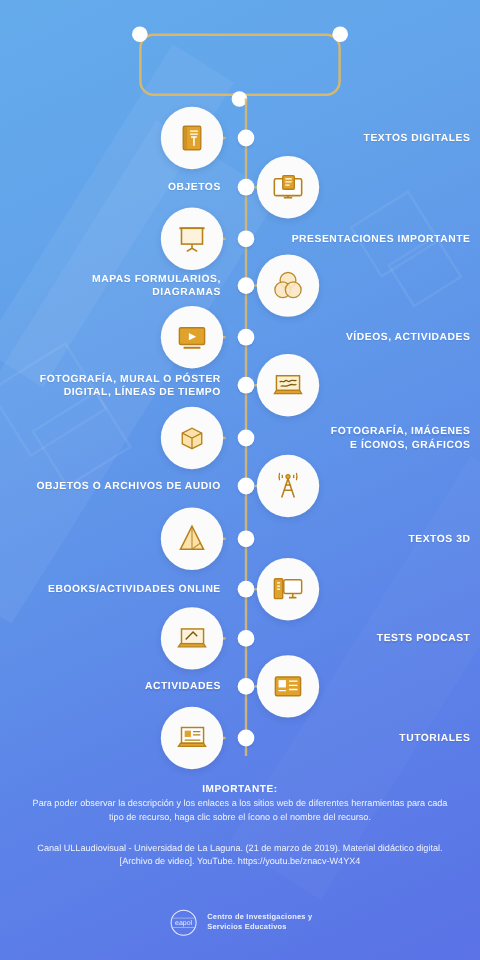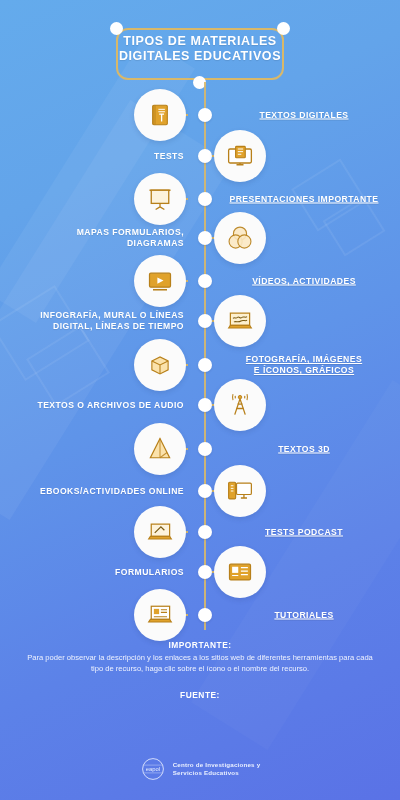--- a/index.html
+++ b/index.html
@@ -67,30 +67,30 @@
   .bubble.big{width:52px;height:52px;top:-26px;}
   .bubble.left{left:134px;}
   .bubble.right{left:214px;}
 
   .label{
     position:absolute;color:#ffffff;font-weight:bold;
     font-size:8.6px;line-height:11px;letter-spacing:.45px;
     text-shadow:0 1px 1px rgba(0,0,0,.10);
     white-space:pre-line;
   }
-  .label.to-right{left:216px;width:176px;text-align:center;transform:translateY(-50%);top:0;text-decoration:underline;}
+  .label.to-right{left:216px;width:176px;text-align:right;transform:translateY(-50%);top:0;}
   .label.to-left{right:216px;width:176px;text-align:right;transform:translateY(-50%);top:0;}
 
   .ico{display:block;}
 
   
   #footer{position:absolute;left:0;top:640px;width:400px;}
   .f-head{
     text-align:center;color:#ffffff;font-weight:bold;font-size:8.4px;
-    letter-spacing:.5px;margin-bottom:3px;
+    letter-spacing:.5px;margin-bottom:3px;margin-top:12px;
   }
   .f-body{
     text-align:center;color:#eef2ff;font-size:7.6px;line-height:10.5px;
     padding:0 25px;
   }
   .f-gap{height:16px;}
   #brand{
     position:absolute;left:0;top:756px;width:400px;
     display:flex;align-items:center;justify-content:center;gap:7px;
   }
@@ -111,22 +111,20 @@
   <div class="bg-rect r1"></div>
   <div class="bg-rect r2"></div>
   <div class="bg-rect r3"></div>
   <div class="bg-rect r4"></div>
 
   <div id="title-block">
     <div id="title-bracket"></div>
     <div class="tdot tl"></div>
     <div class="tdot tr"></div>
     <div class="tdot bc"></div>
-    <div id="title-text">TIPOS DE MATERIALES
-DIGITALES EDUCATIVOS</div>
   </div>
 
   <div id="spine"></div>
 
   <div id="rows">
       <div class="row" style="top: 115px;">
         <div class="connector conn-left" style="width: 22px;"></div>
         <div class="node"></div>
         <div class="bubble big left">
           <span>
@@ -146,21 +144,21 @@
         <div class="bubble big right">
           <span>
             <svg class="ico" width="28" height="28" viewBox="0 0 32 32">
       <rect x="3" y="8" width="26" height="16" rx="1.6" fill="#ffffff" stroke="#b8801a" stroke-width="1.5"></rect>
       <path d="M12 26h8M16 24v2" stroke="#b8801a" stroke-width="1.6"></path>
       <rect x="11" y="5" width="11" height="13" rx="1" fill="#e0a22b" stroke="#b8801a" stroke-width="1.3"></rect>
       <path d="M13.5 8h6M13.5 11h6M13.5 14h4" stroke="#ffffff" stroke-width="1.1"></path>
             </svg>
           </span>
         </div>
-        <div class="label to-left">TESTS</div>
+        <div class="label to-left">OBJETOS</div>
       </div>
       <div class="row" style="top: 199px;">
         <div class="connector conn-left" style="width: 22px;"></div>
         <div class="node"></div>
         <div class="bubble big left">
           <span>
             <svg class="ico" width="28" height="28" viewBox="0 0 32 32">
       <path d="M4 6h24" stroke="#b8801a" stroke-width="1.8"></path>
       <rect x="6" y="6" width="20" height="15" fill="#fdf3dc" stroke="#b8801a" stroke-width="1.5"></rect>
       <path d="M16 21v4M16 25l-5 3M16 25l5 3" stroke="#b8801a" stroke-width="1.5"></path>
@@ -204,21 +202,21 @@
         <div class="bubble big right">
           <span>
             <svg class="ico" width="28" height="28" viewBox="0 0 32 32">
       <rect x="5" y="7" width="22" height="14" fill="#fdf0cf" stroke="#b8801a" stroke-width="1.4"></rect>
       <path d="M8 13c2-2 3 1 5-1s3 2 5 0 4 1 6-1" stroke="#7a5a12" stroke-width="1.2" fill="none"></path>
       <path d="M9 17c3-1 5 1 8-1s5 1 7-1" stroke="#7a5a12" stroke-width="1.2" fill="none"></path>
       <path d="M3 24h26l-2-3H5z" fill="#e0a22b" stroke="#b8801a" stroke-width="1.2"></path>
             </svg>
           </span>
         </div>
-        <div class="label to-left">INFOGRAFÍA, MURAL O LÍNEAS
+        <div class="label to-left">FOTOGRAFÍA, MURAL O PÓSTER
 DIGITAL, LÍNEAS DE TIEMPO</div>
       </div>
       <div class="row" style="top: 365px;">
         <div class="connector conn-left" style="width: 22px;"></div>
         <div class="node"></div>
         <div class="bubble big left">
           <span>
             <svg class="ico" width="26" height="26" viewBox="0 0 32 32">
       <path d="M6 11l10-5 10 5v11l-10 5-10-5z" fill="#fbe2ab" stroke="#b8801a" stroke-width="1.4"></path>
       <path d="M6 11l10 5 10-5M16 16v11" stroke="#b8801a" stroke-width="1.3" fill="none"></path>
@@ -234,21 +232,21 @@
         <div class="bubble big right">
           <span>
             <svg class="ico" width="28" height="28" viewBox="0 0 32 32">
       <path d="M16 9l-6 18M16 9l6 18M11.5 20h9M13 15h6" stroke="#b8801a" stroke-width="1.5" fill="none"></path>
       <circle cx="16" cy="7" r="2" fill="#e0a22b" stroke="#b8801a" stroke-width="1"></circle>
       <path d="M10.5 5.5a8 8 0 010 3M21.5 5.5a8 8 0 000 3" stroke="#b8801a" stroke-width="1.3" fill="none"></path>
       <path d="M8 3.5a12 12 0 000 7M24 3.5a12 12 0 010 7" stroke="#b8801a" stroke-width="1.2" fill="none"></path>
             </svg>
           </span>
         </div>
-        <div class="label to-left">TEXTOS O ARCHIVOS DE AUDIO</div>
+        <div class="label to-left">OBJETOS O ARCHIVOS DE AUDIO</div>
       </div>
       <div class="row" style="top: 449px;">
         <div class="connector conn-left" style="width: 22px;"></div>
         <div class="node"></div>
         <div class="bubble big left">
           <span>
             <svg class="ico" width="28" height="28" viewBox="0 0 32 32">
       <path d="M16 4L5 26h22z" fill="#fbe2ab" stroke="#b8801a" stroke-width="1.4"></path>
       <path d="M16 4v22M16 26l8-6" stroke="#b8801a" stroke-width="1.2" fill="none" opacity=".8"></path>
             </svg>
@@ -290,21 +288,21 @@
         <div class="node"></div>
         <div class="bubble big right">
           <span>
             <svg class="ico" width="28" height="28" viewBox="0 0 32 32">
       <rect x="4" y="7" width="24" height="18" rx="1.5" fill="#e0a22b" stroke="#b8801a" stroke-width="1.4"></rect>
       <rect x="7" y="10" width="7" height="7" fill="#ffffff"></rect>
       <path d="M17 11h8M17 15h8M17 19h8M7 20h7" stroke="#ffffff" stroke-width="1.3"></path>
             </svg>
           </span>
         </div>
-        <div class="label to-left">FORMULARIOS</div>
+        <div class="label to-left">ACTIVIDADES</div>
       </div>
       <div class="row" style="top: 615px;">
         <div class="connector conn-left" style="width: 22px;"></div>
         <div class="node"></div>
         <div class="bubble big left">
           <span>
             <svg class="ico" width="28" height="28" viewBox="0 0 32 32">
       <rect x="6" y="6" width="21" height="15" fill="#ffffff" stroke="#b8801a" stroke-width="1.4"></rect>
       <rect x="9" y="9" width="6" height="6" fill="#e0a22b"></rect>
       <path d="M17 10h7M17 13h7M9 18h15" stroke="#b8801a" stroke-width="1.2"></path>
@@ -313,21 +311,21 @@
           </span>
         </div>
         <div class="label to-right">TUTORIALES</div>
       </div>
     </div>
 
   <div id="footer">
     <div class="f-head">IMPORTANTE:</div>
     <div class="f-body">Para poder observar la descripción y los enlaces a los sitios web de diferentes herramientas para cada tipo de recurso, haga clic sobre el ícono o el nombre del recurso.</div>
     <div class="f-gap"></div>
-    <div class="f-head">FUENTE:</div>
+    <div class="f-body">Canal ULLaudiovisual - Universidad de La Laguna. (21 de marzo de 2019). Material didáctico digital. [Archivo de video]. YouTube. https://youtu.be/znacv-W4YX4</div>
   </div>
 
   <div id="brand">
     <svg id="brand-mark" viewBox="0 0 40 40">
       <circle cx="20" cy="20" r="16" fill="none" stroke="#e7edff" stroke-width="1.3"></circle>
       <path d="M6 14 H34 M6 26 H34" stroke="#e7edff" stroke-width="1" opacity=".6"></path>
       <text x="20" y="23" text-anchor="middle" fill="#e7edff" font-size="9" font-family="Liberation Sans, sans-serif" id="brand-mark-text">eapol</text>
     </svg>
     <div id="brand-text">Centro de Investigaciones y
 Servicios Educativos</div>

